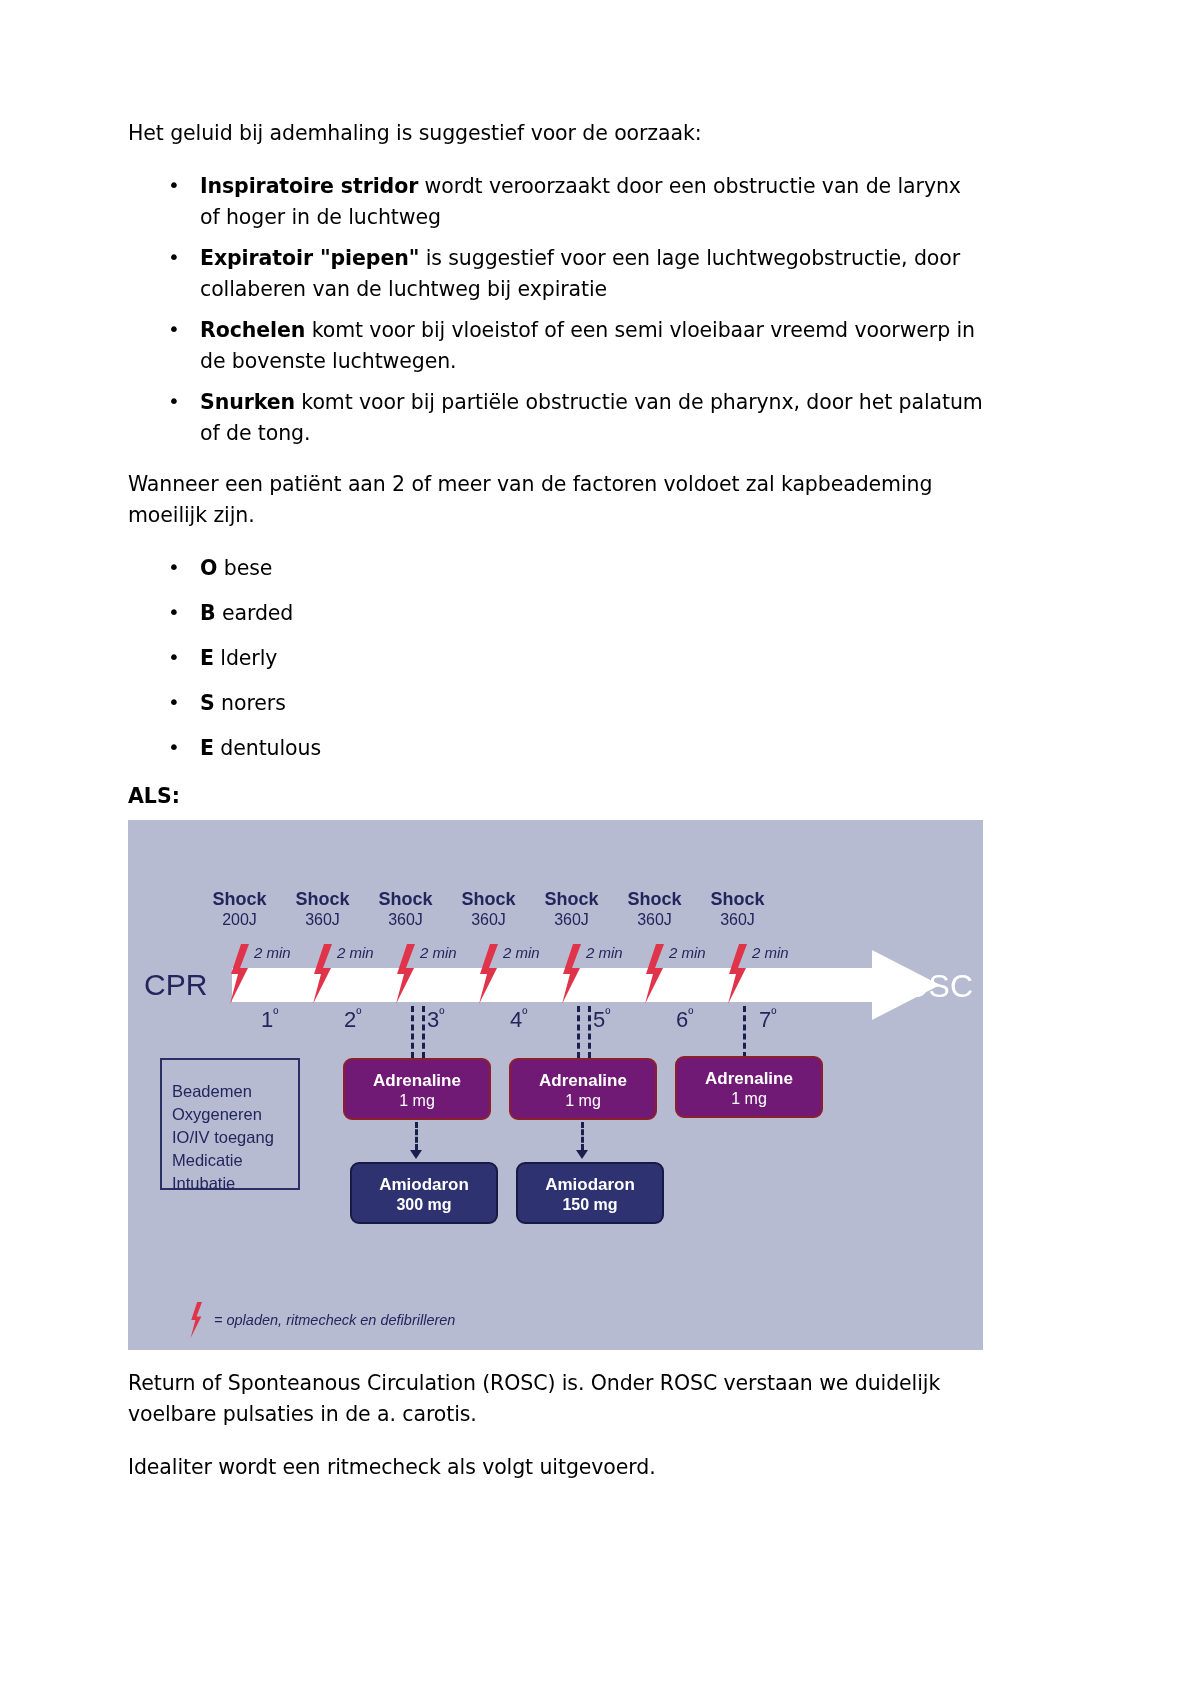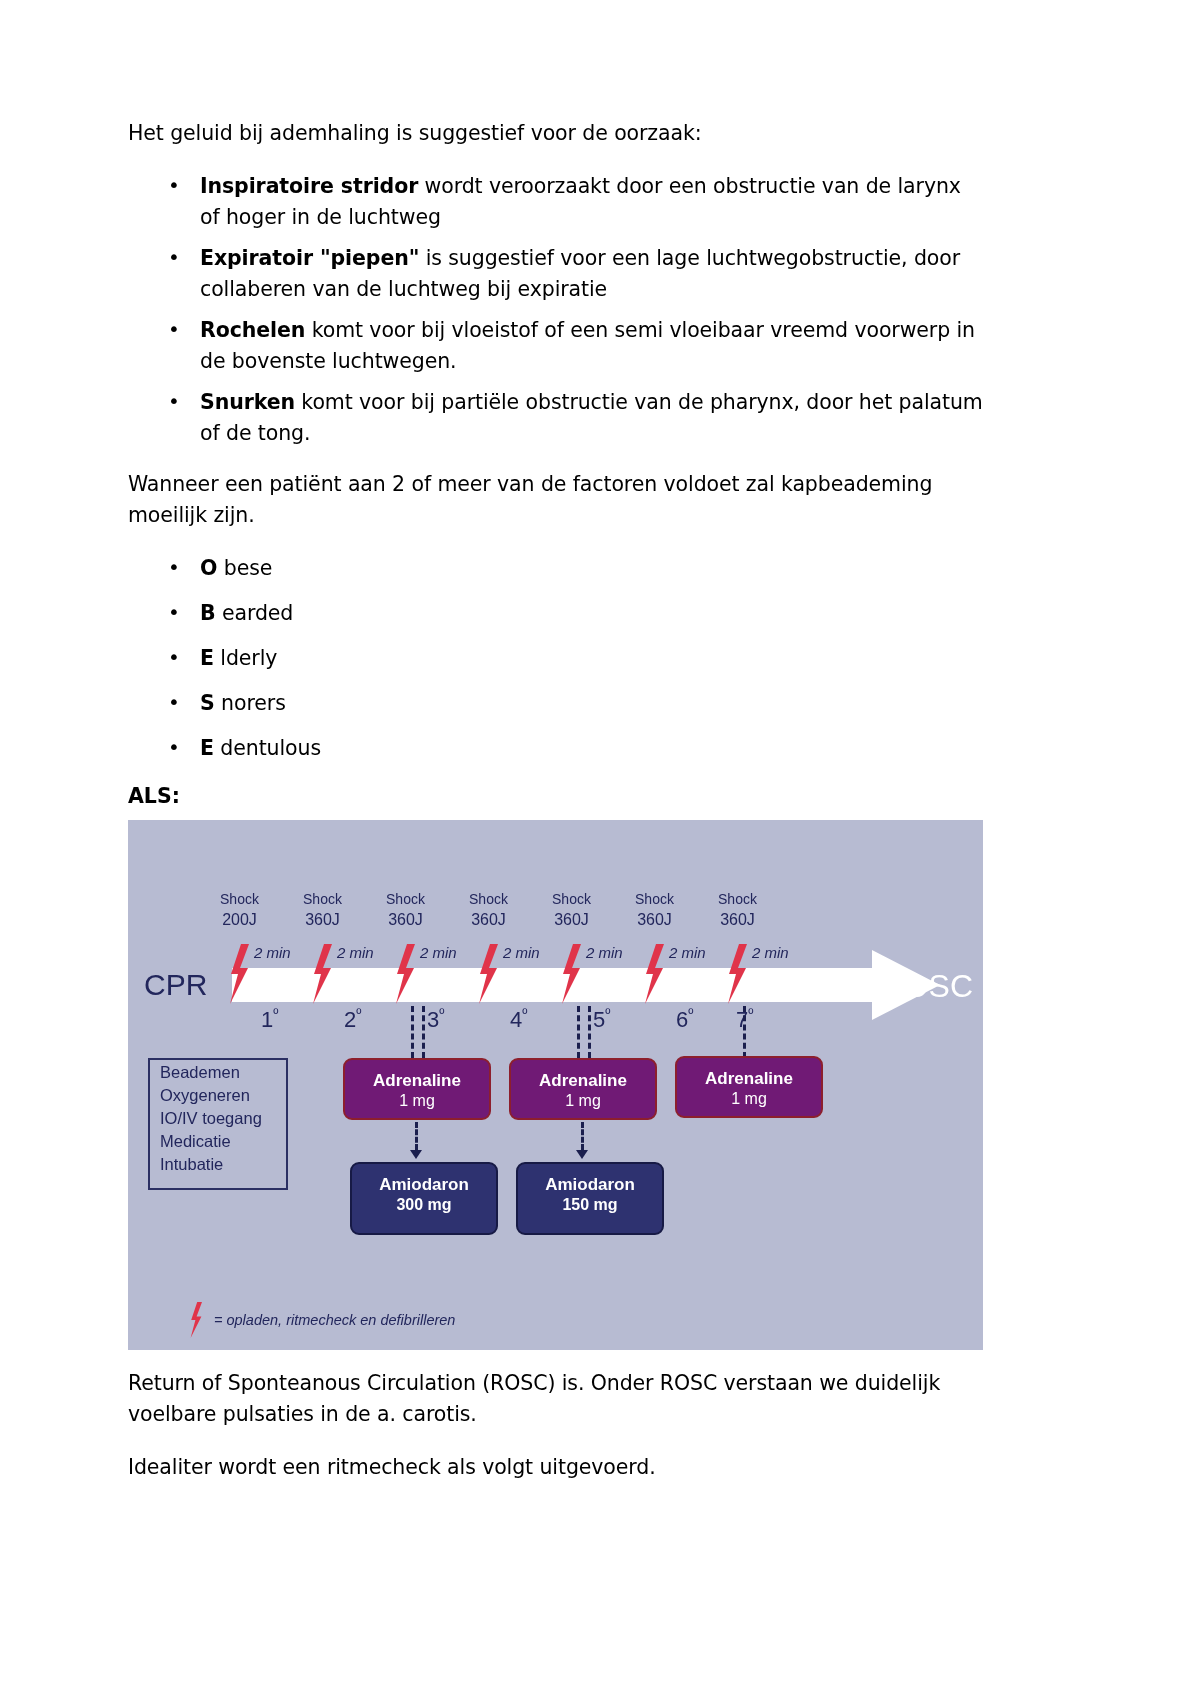--- a/index.html
+++ b/index.html
@@ -98,22 +98,22 @@
     left: 70px;
     width: 620px;
     display: flex;
   }
   .shock {
     width: 83px;
     text-align: center;
     color: #22265c;
   }
   .shock .s-lab {
-    font-size: 14px;
-    font-weight: normal;
+    font-size: 18px;
+    font-weight: bold;
     line-height: 22px;
   }
   .shock .s-val {
     font-size: 16px;
     line-height: 20px;
   }
 
   
   .cpr-label {
     position: absolute;
@@ -173,27 +173,27 @@
   .cyclab sup { font-size: 14px; }
 
   .vdash {
     position: absolute;
     border-left: 3px dashed #1b1f4e;
   }
 
   
   .infobox {
     position: absolute;
-    left: 20px;
+    left: 32px;
     top: 238px;
     width: 140px;
     height: 132px;
     border: 2px solid #2b2f63;
     background: #b7bbd2;
-    padding: 1px 10px;
+    padding: 20px 10px;
     box-sizing: border-box;
   }
   .infobox div {
     font-size: 16.5px;
     line-height: 23px;
     color: #22265c;
   }
 
   
   .adrbox {
@@ -212,21 +212,21 @@
   .adrbox .d-dose { font-size: 16px; line-height: 20px; }
 
   .amibox {
     position: absolute;
     background: #2e3270;
     border: 2px solid #171a45;
     border-radius: 9px;
     color: #ffffff;
     text-align: center;
     width: 148px;
-    height: 73px;
+    height: 62px;
     box-sizing: border-box;
     padding-top: 10px;
   }
   .amibox .d-name { font-size: 17px; font-weight: bold; line-height: 21px; }
   .amibox .d-dose { font-size: 16px; line-height: 20px; font-weight: bold; }
 
   .darrow {
     position: absolute;
     width: 14px;
   }
@@ -365,21 +365,21 @@
       <div class="minlab" style="left:458px;">2 min</div>
       <div class="minlab" style="left:541px;">2 min</div>
       <div class="minlab" style="left:624px;">2 min</div>
 
       <div class="cyclab" style="left:133px;"><span>1</span><sup>º</sup></div>
       <div class="cyclab" style="left:216px;"><span>2</span><sup>º</sup></div>
       <div class="cyclab" style="left:299px;"><span>3</span><sup>º</sup></div>
       <div class="cyclab" style="left:382px;"><span>4</span><sup>º</sup></div>
       <div class="cyclab" style="left:465px;"><span>5</span><sup>º</sup></div>
       <div class="cyclab" style="left:548px;"><span>6</span><sup>º</sup></div>
-      <div class="cyclab" style="left:608px;"><span>7</span><sup>º</sup></div>
+      <div class="cyclab" style="left:631px;"><span>7</span><sup>º</sup></div>
 
       <div class="vdash" style="left:283px; top:186px; height:52px;"></div>
       <div class="vdash" style="left:294px; top:186px; height:52px;"></div>
       <div class="vdash" style="left:449px; top:186px; height:52px;"></div>
       <div class="vdash" style="left:460px; top:186px; height:52px;"></div>
       <div class="vdash" style="left:615px; top:186px; height:52px;"></div>
 
       <div class="infobox">
         <div>Beademen</div>
         <div>Oxygeneren</div>

